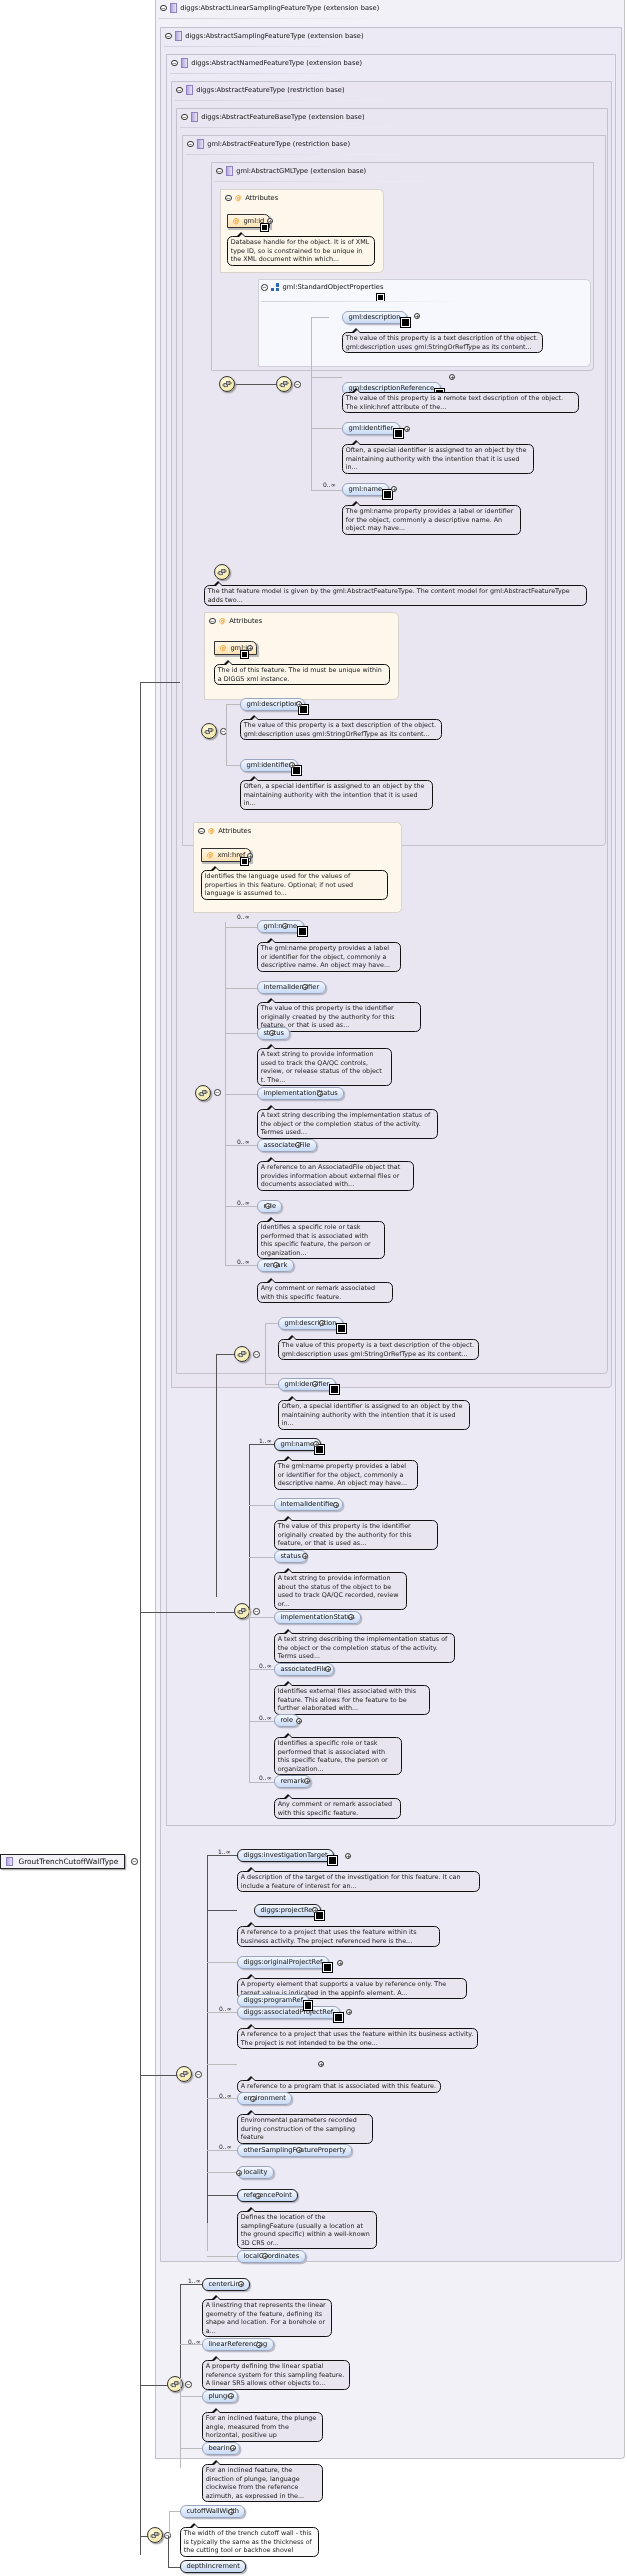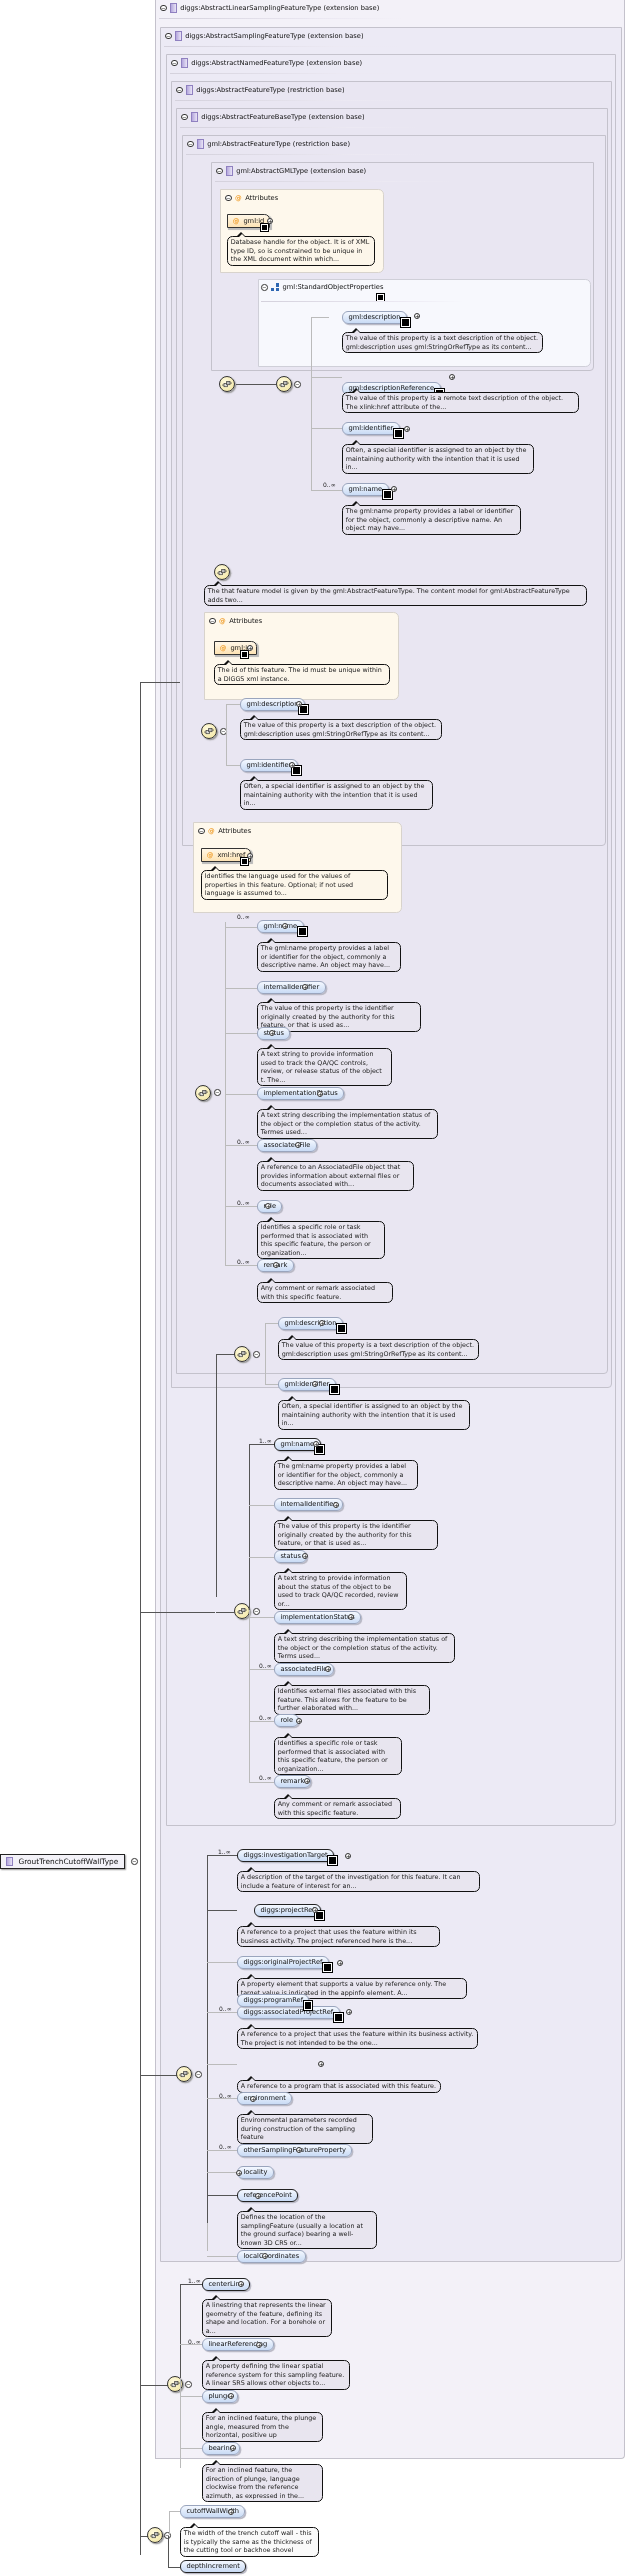--- a/index.html
+++ b/index.html
@@ -414,21 +414,21 @@
 <div class="el" style="left:237px;top:2144px">otherSamplingFeatureProperty</div>
 <div class="plus" style="left:296px;top:2147px">+</div>
 
 <div class="hl" style="left:207px;top:2172px;width:30px"></div>
 <div class="el" style="left:237px;top:2166px">locality</div>
 <div class="plus" style="left:236px;top:2170px">+</div>
 
 <div class="hl dk" style="left:207px;top:2195px;width:30px"></div>
 <div class="el req" style="left:237px;top:2189px">referencePoint</div>
 <div class="plus" style="left:255px;top:2193px">+</div>
-<div class="tip" style="left:237px;top:2211px;width:140px">Defines the location of the samplingFeature (usually a location at the ground surface) bearing a well-known 3D CRS or...</div>
+<div class="tip" style="left:237px;top:2211px;width:140px">Defines the location of the samplingFeature (usually a location at the ground specific) within a well-known 3D CRS or...</div>
 
 <div class="hl" style="left:207px;top:2256px;width:30px"></div>
 <div class="el" style="left:237px;top:2250px">localCoordinates</div>
 <div class="plus" style="left:262px;top:2253px">+</div>
 
 <div class="seq" style="left:167px;top:2376px">
     <svg viewBox="0 0 15 13">
       <rect x="3" y="5" width="5" height="5" fill="#ddd" stroke="#333"></rect>
       <rect x="7" y="2" width="5" height="5" fill="#bbb" stroke="#333"></rect>
       <path d="M0 7.5h3M12 4.5h3" stroke="#333"></path>

